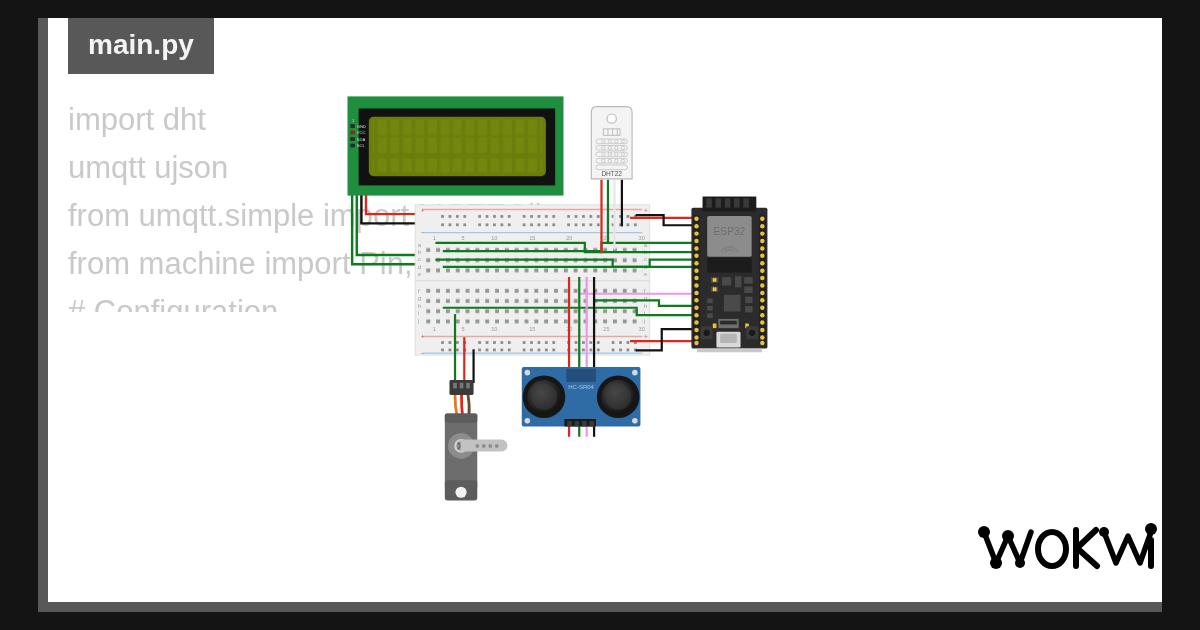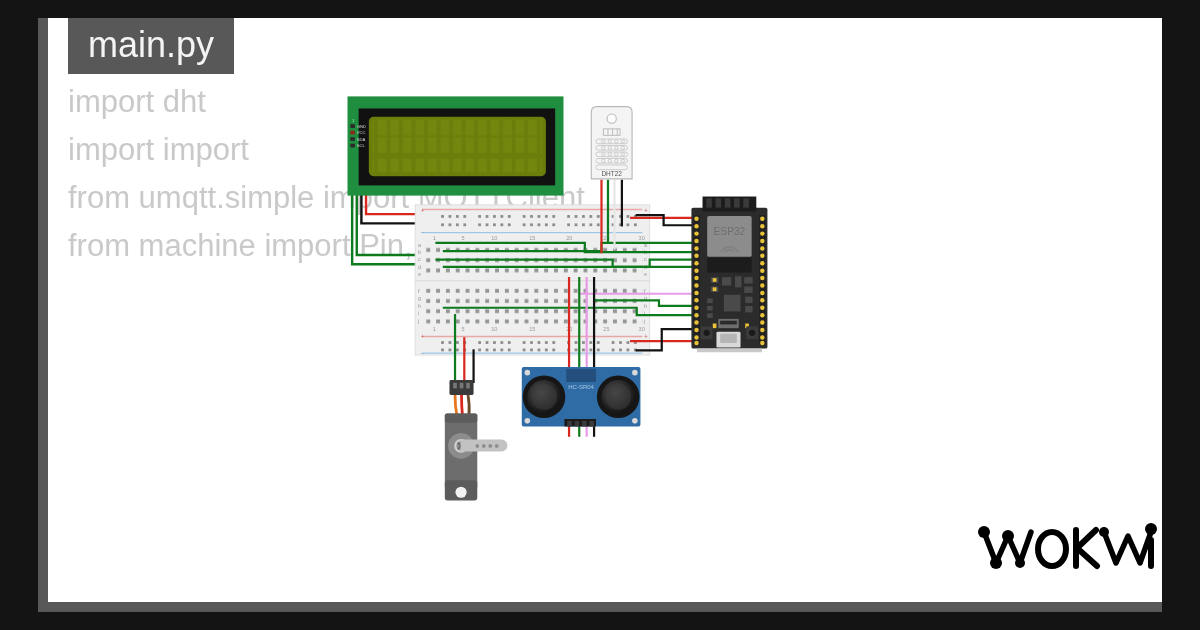--- a/index.html
+++ b/index.html
@@ -18,26 +18,26 @@
     position:absolute;left:48px;top:18px;width:1114px;height:584px;
     background:#ffffff;overflow:hidden;
   }
   #tab-bar{
     position:absolute;left:68px;top:18px;
     background:#585858;
     padding:9px 20px 11px 20px;
     z-index:40;
   }
   #tab-bar .tab-label{
-    color:#f4f4f4;font-size:36px;line-height:36px;
-    font-family:"Liberation Sans", sans-serif;font-weight:400;
+    color:#f4f4f4;font-size:28px;line-height:36px;
+    font-family:"Liberation Sans", sans-serif;font-weight:700;
   }
   
   #code-pane{
-    position:absolute;left:68px;top:78px;width:740px;
+    position:absolute;left:68px;top:96px;width:740px;
     z-index:5;
   }
   #code-pane .code-line{
     color:#c9c9c9;
     font-size:31px;
     line-height:48px;
     white-space:pre;
     font-family:"Liberation Sans", sans-serif;
     font-weight:300;
   }
@@ -52,24 +52,25 @@
   }
 </style>
 </head>
 <body>
 
 <div id="frame-shadow"></div>
 <div id="editor-card"></div>
 
 <div id="code-pane">
   <div class="code-line">import dht</div>
-  <div class="code-line">import import</div>
+  <div class="code-line">umqtt ujson</div>
   <div class="code-line">from umqtt.simple import MQTTClient</div>
   <div class="code-line">from machine import Pin, PWM, I2C</div>
   <div class="code-line"></div>
+  <div class="code-line clipped"># Configuration</div>
 </div>
 
 <svg id="diagram" viewBox="0 0 1200 630">
   <defs>
     <pattern id="holes-small" width="10.6" height="11" patternUnits="userSpaceOnUse">
       <rect x="3.2" y="3.6" width="4.2" height="4.2" fill="#8c8c8c"></rect>
     </pattern>
     <pattern id="lcd-cells" width="13.5" height="42" patternUnits="userSpaceOnUse">
       <rect x="1.6" y="3" width="9.6" height="17" fill="#7a8d12"></rect>
       <rect x="1.6" y="22" width="9.6" height="17" fill="#7a8d12"></rect>

